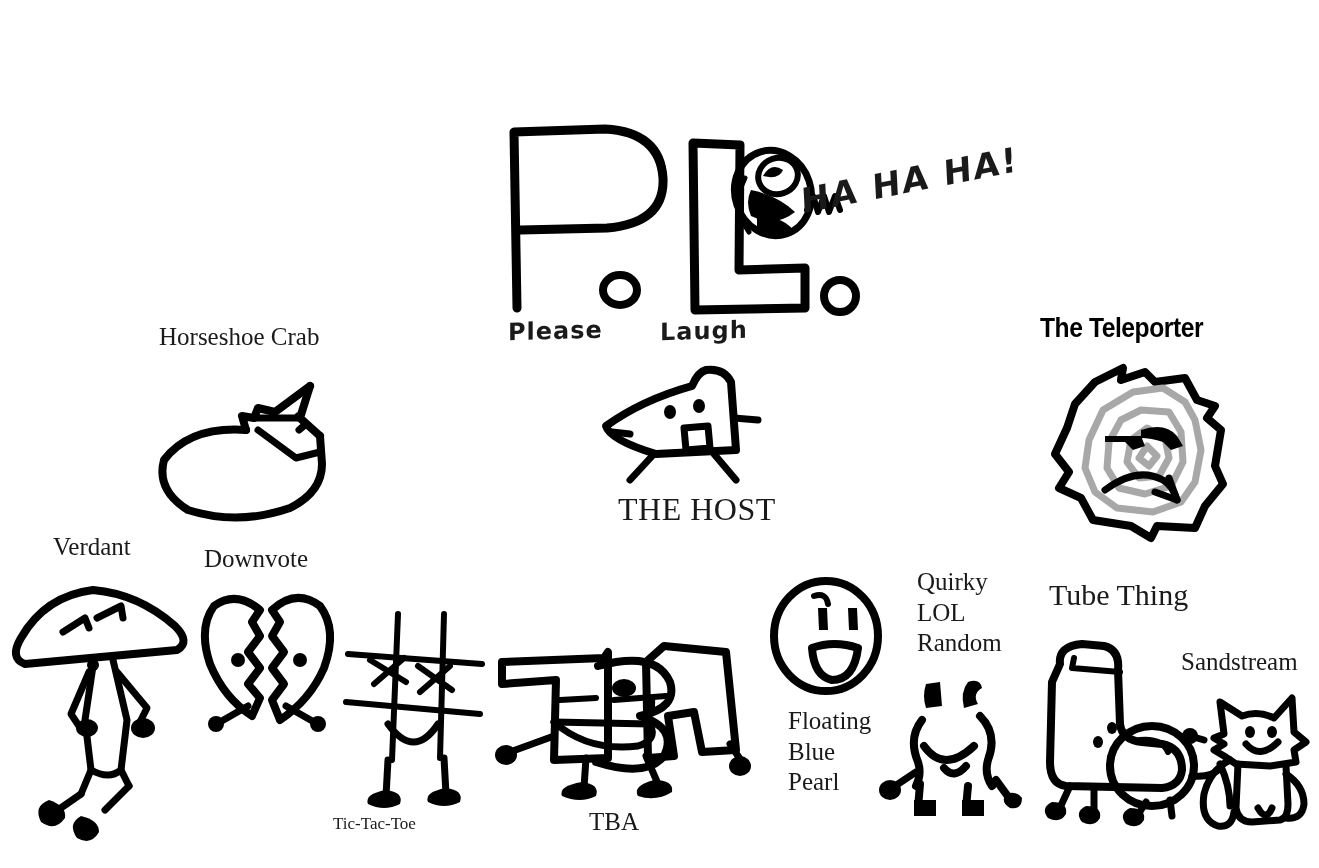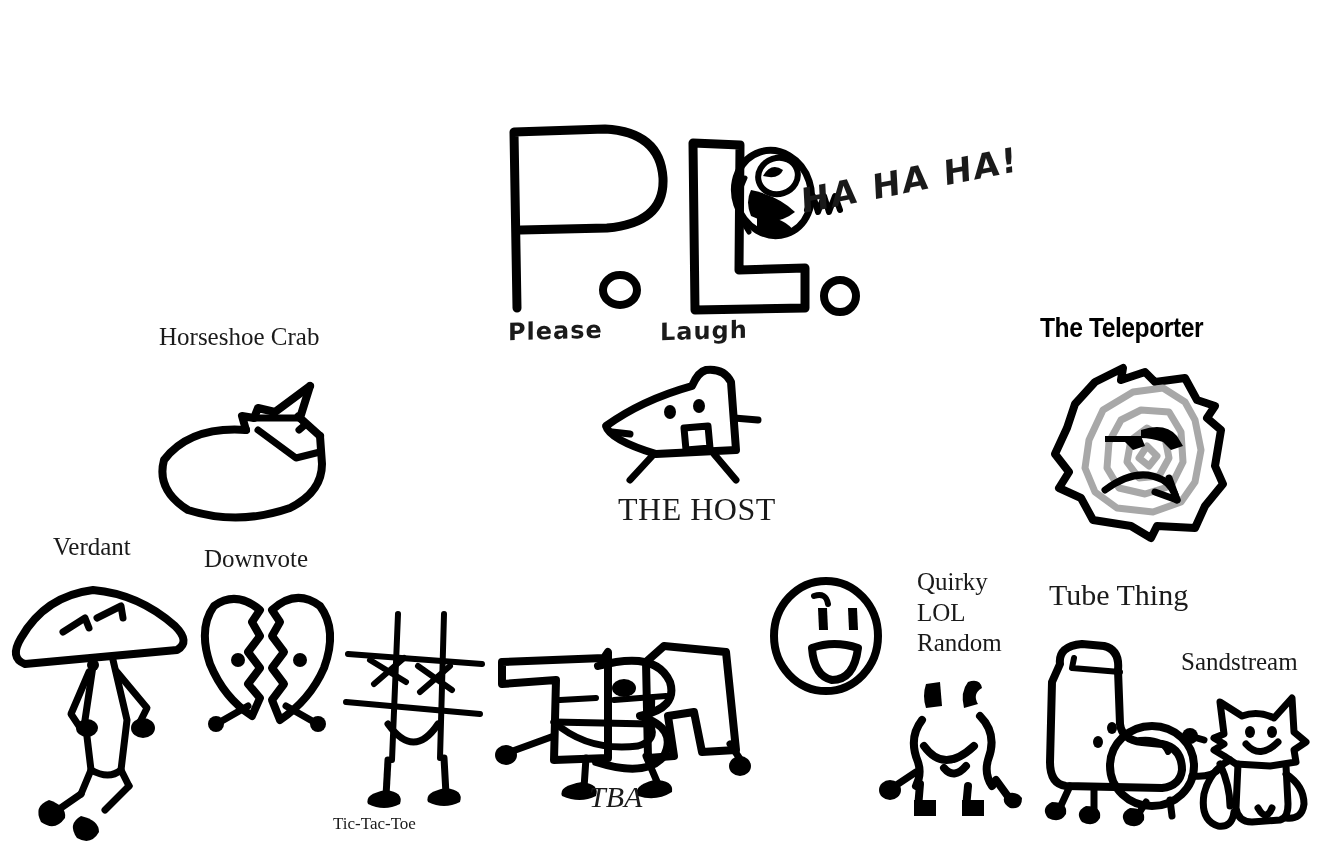--- a/index.html
+++ b/index.html
@@ -213,31 +213,34 @@
       <path class="stroke" stroke-width="7" d="M66 96 L22 112"></path>
       <ellipse class="fillblk" cx="18" cy="115" rx="11" ry="10"></ellipse>
       <path class="stroke" stroke-width="7" d="M242 104 L254 122"></path>
       <ellipse class="fillblk" cx="252" cy="126" rx="11" ry="10"></ellipse>
       <path class="stroke" stroke-width="7" d="M98 118 L96 148"></path>
       <path class="stroke" stroke-width="7" d="M158 116 L170 144"></path>
       <path class="fillblk" d="M94 142 q-24 4 -20 14 q18 8 34 0 q4 -12 -14 -14 z"></path>
       <path class="fillblk" d="M166 140 q-22 6 -16 16 q18 6 34 -4 q2 -12 -18 -12 z"></path>
     </svg>
   </div>
-  <div class="label" style="left:589px; top:780px; font-size:30px;font-style:italic;">TBA</div>
+  <div class="label" style="left:589px; top:808px; font-size:25px;">TBA</div>
 
   <div class="art" style="left:768px; top:576px; width:118px; height:122px;">
     <svg width="118" height="122" viewBox="0 0 118 122">
       <ellipse class="stroke" stroke-width="8" cx="58" cy="60" rx="52" ry="55"></ellipse>
       <path class="stroke" stroke-width="6" d="M46 20 q12 -4 14 8"></path>
       <path class="fillblk" d="M50 32 l9 0 l1 22 l-9 0 z"></path>
       <path class="fillblk" d="M80 32 l9 0 l1 22 l-9 0 z"></path>
       <path class="stroke" stroke-width="8" d="M44 72 Q66 64 90 72 Q86 104 64 104 Q46 100 44 72 Z"></path>
     </svg>
   </div>
+  <div class="label label-multi" style="left:788px; top:706px; font-size:25px; line-height:1.22;">Floating
+Blue
+Pearl</div>
 
   <div class="label label-multi" style="left:917px; top:547px; font-size:25px; line-height:1.22;margin-top:20px;">Quirky
 LOL
 Random</div>
   <div class="art" style="left:880px; top:676px; width:150px; height:140px;">
     <svg width="150" height="140" viewBox="0 0 150 140">
       <path class="fillblk" d="M46 8 l14 -2 l2 24 l-16 2 q-4 -12 0 -24 z"></path>
       <path class="fillblk" d="M88 6 q12 -4 14 6 q-10 6 -4 16 l-14 4 q-4 -16 4 -26 z"></path>
       <path class="stroke" stroke-width="8" d="M42 44 Q28 62 38 86 Q42 98 36 110"></path>
       <path class="stroke" stroke-width="8" d="M100 40 Q118 58 108 84 Q104 98 112 110"></path>

